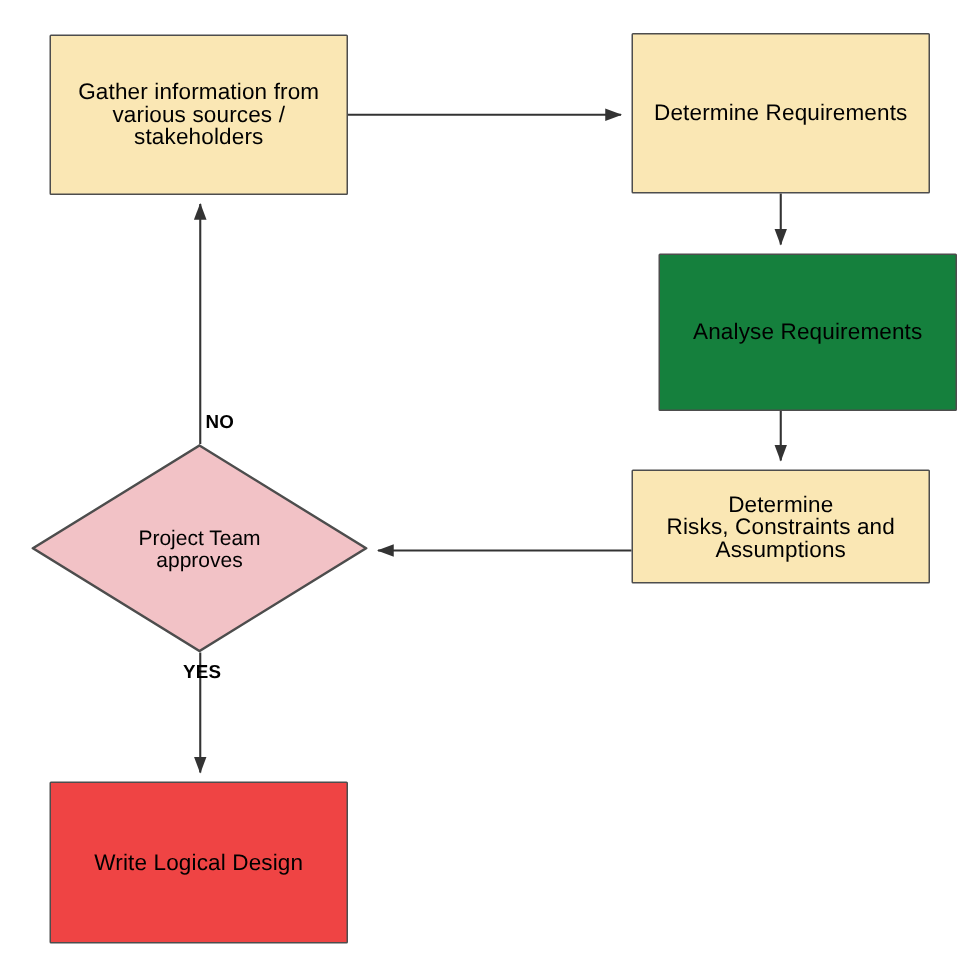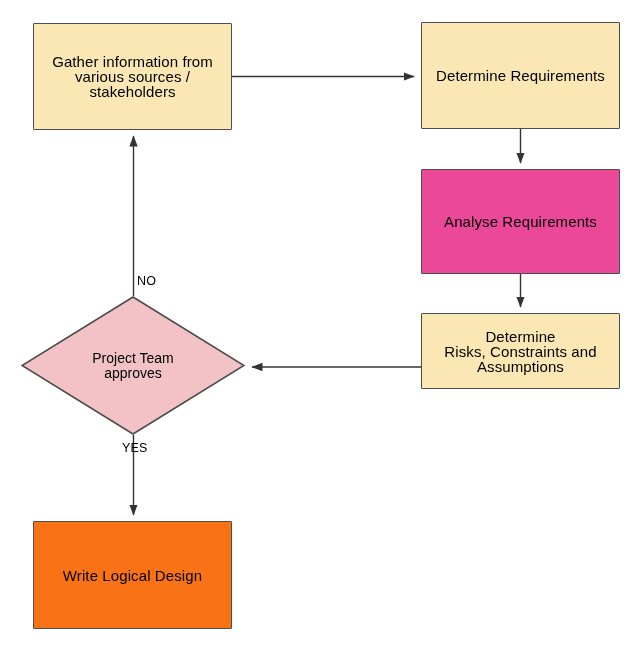--- a/index.html
+++ b/index.html
@@ -53,21 +53,21 @@
     text-align: center;
     font-size: 14px;
     line-height: 15px;
     color: #000000;
     white-space: pre-line;
     pointer-events: none;
   }
   .edge-label {
     position: absolute;
     font-size: 12.5px;
-    font-weight: normal;
+    font-weight: bold;
     color: #000000;
     letter-spacing: 0.2px;
   }
   #edges {
     position: absolute;
     left: 0;
     top: 0;
     width: 640px;
     height: 647px;
     pointer-events: none;
@@ -108,33 +108,33 @@
     <g>
       <line x1="133.5" y1="435" x2="133.5" y2="515" stroke="#333333" stroke-width="1.4" marker-end="url(#arrow)"></line>
     </g>
   </svg>
 
   <div class="node process" style="left:33px; top:23px; width:199px; height:107px; background:#fae7b4;">Gather information from
 various sources / stakeholders</div>
 
   <div class="node process" style="left:421px; top:22px; width:199px; height:107px; background:#fae7b4;">Determine Requirements</div>
 
-  <div class="node process" style="left:421px; top:169px; width:199px; height:105px; background:#ec4899;">Analyse Requirements</div>
+  <div class="node process" style="left:439px; top:169px; width:199px; height:105px; background:#15803d;">Analyse Requirements</div>
 
   <div class="node process" style="left:421px; top:313px; width:199px; height:76px; background:#fae7b4;">Determine
 Risks, Constraints and
 Assumptions</div>
 
   <div class="diamond-wrap" style="left:21px; top:296px; width:224px; height:139px;">
     <svg width="224" height="139" viewBox="0 0 224 139" xmlns="http://www.w3.org/2000/svg">
       <polygon points="112,1 223,69.5 112,138 1,69.5" fill="#f2c2c6" stroke="#4d4d4d" stroke-width="1.6"></polygon>
     </svg>
     <div class="diamond-label">Project Team
 approves</div>
   </div>
 
-  <div class="node process" style="left:33px; top:521px; width:199px; height:108px; background:#f97316;">Write Logical Design</div>
+  <div class="node process" style="left:33px; top:521px; width:199px; height:108px; background:#ef4444;">Write Logical Design</div>
 
   <div class="edge-label" style="left:137px; top:274px;">NO</div>
 
   <div class="edge-label" style="left:122px; top:441px;text-align:right;">YES</div>
 
 </div>
 
 </body></html>

